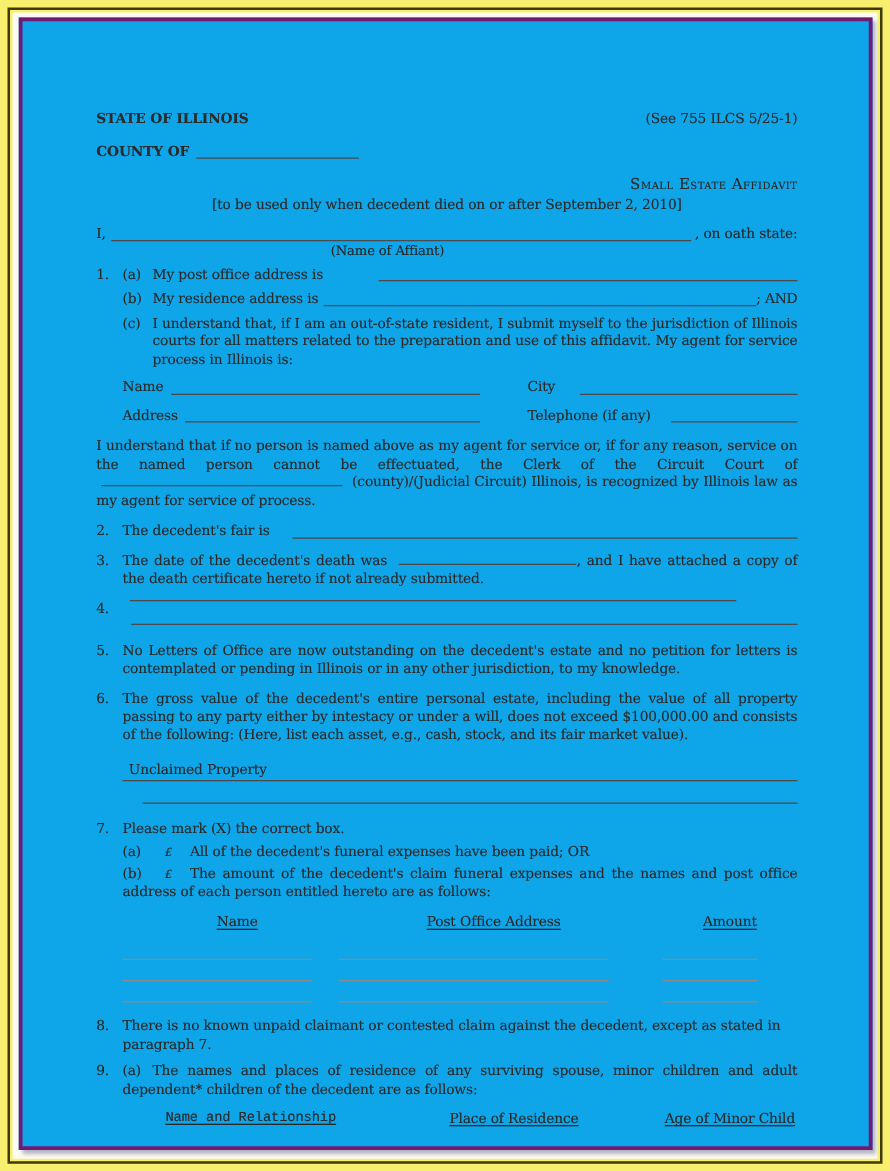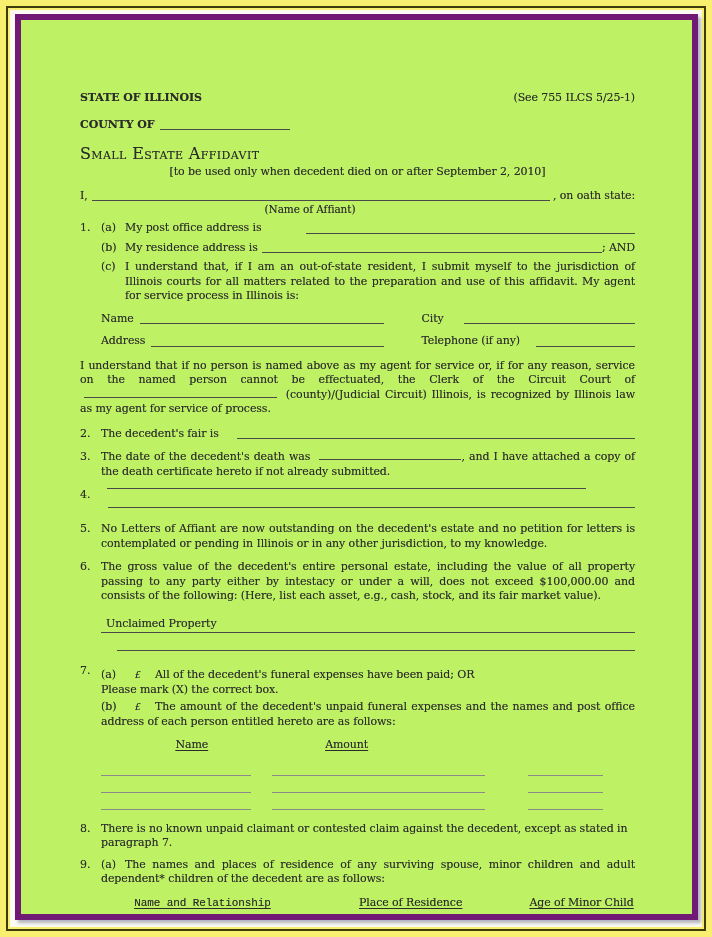--- a/index.html
+++ b/index.html
@@ -5,35 +5,35 @@
   html,body{margin:0;padding:0;}
   body{
     width:712px;height:937px;position:relative;overflow:hidden;
     background:#f7ef6d;
     font-family:"DejaVu Serif","Liberation Serif",serif;
   }
   .frame-line{position:absolute;inset:6px;border:2px solid #3d3a0c;background:#f7ef6d;}
   .frame-gap{position:absolute;inset:10px;background:#fbfbf3;}
   .doc{
     position:absolute;left:15px;top:14px;right:14px;bottom:17px;
-    background:#bef264;border:6px solid #701a75;
+    background:#0ea5e9;border:3px solid #701a75;
     box-shadow:3px 3px 3px rgba(110,110,140,.5);
   }
   .content{
     position:absolute;inset:0;
     padding:71px 57px 0 59px;
     font-size:11px;line-height:1.32;color:#2b2b2b;
     text-shadow:0 0 .5px rgba(40,40,40,.45);
     letter-spacing:-.1px;
   }
   .hdr-row{display:flex;justify-content:space-between;align-items:baseline;}
   .bold{font-weight:bold;}
   .county-row{display:flex;align-items:center;margin-top:12px;}
   .title{
-    text-align:left;font-variant:small-caps;font-size:16px;
+    text-align:right;font-variant:small-caps;font-size:12px;
     letter-spacing:.4px;margin-top:11px;
   }
   .subtitle{text-align:center;font-size:11px;margin-top:1px;}
   .caption{text-align:center;font-size:10.5px;padding-right:95px;margin-top:0px;}
   .fl{display:flex;align-items:flex-end;}
   .fl .t{white-space:nowrap;}
   .fill{flex:1 1 auto;border-bottom:1px solid #4a4a4a;margin-bottom:2px;height:0;}
   .iblank{display:inline-block;border-bottom:1px solid #4a4a4a;height:9px;vertical-align:baseline;}
   .just{text-align:justify;}
   .item{display:flex;margin-top:8px;}
@@ -173,21 +173,21 @@
           <span class="fill" style="margin-left:6px;margin-right:49px;"></span>
         </div>
         <div class="cont-line">
           <span class="fill" style="margin-left:7px;"></span>
         </div>
       </div>
     </div>
 
     <div class="item" style="margin-top:12px;">
       <span class="inum">5.</span>
-      <div class="ibody just">No Letters of Affiant are now outstanding on the decedent's estate and no petition for letters is contemplated or pending in Illinois or in any other jurisdiction, to my knowledge.</div>
+      <div class="ibody just">No Letters of Office are now outstanding on the decedent's estate and no petition for letters is contemplated or pending in Illinois or in any other jurisdiction, to my knowledge.</div>
     </div>
 
     <div class="item" style="margin-top:9px;">
       <span class="inum">6.</span>
       <div class="ibody">
         <div class="just">
           <span>The gross value of the decedent's entire personal estate, including the value of all property passing to any party either by intestacy or under a will, does not exceed $100,000.00 and consists of the following: </span>
           <span class="it">(Here, list each asset, e.g., cash, stock, and its fair market value).</span>
         </div>
         <div class="asset-line">
@@ -196,30 +196,31 @@
         </div>
         <div class="blank-row">
           <span class="fill"></span>
         </div>
       </div>
     </div>
 
     <div class="item" style="margin-top:11px;">
       <span class="inum">7.</span>
       <div class="ibody">
+        <div>Please mark (X) the correct box.</div>
         <div style="margin-top:4px;">
           <span class="il">(a)</span><span class="cb">£</span><span>All of the decedent's funeral expenses have been paid;  OR</span>
         </div>
-        <div>Please mark (X) the correct box.</div>
         <div class="just" style="margin-top:3px;">
-          <span class="il">(b)</span><span class="cb">£</span><span>The amount of the decedent's unpaid funeral expenses and the names and post office address of each person entitled hereto are as follows:</span>
+          <span class="il">(b)</span><span class="cb">£</span><span>The amount of the decedent's claim funeral expenses and the names and post office address of each person entitled hereto are as follows:</span>
         </div>
 
         <div class="thead">
           <span class="t7-c1">Name</span>
+          <span class="t7-c2">Post Office Address</span>
           <span class="t7-c3">Amount</span>
         </div>
         <div style="margin-top:6px;">
           <div class="trow">
             <span class="tcell t7-c1" style="margin-left:0;"></span>
             <span class="tcell t7-c2"></span>
             <span class="tcell t7-c3"></span>
           </div>
           <div class="trow">
             <span class="tcell t7-c1" style="margin-left:0;"></span>

